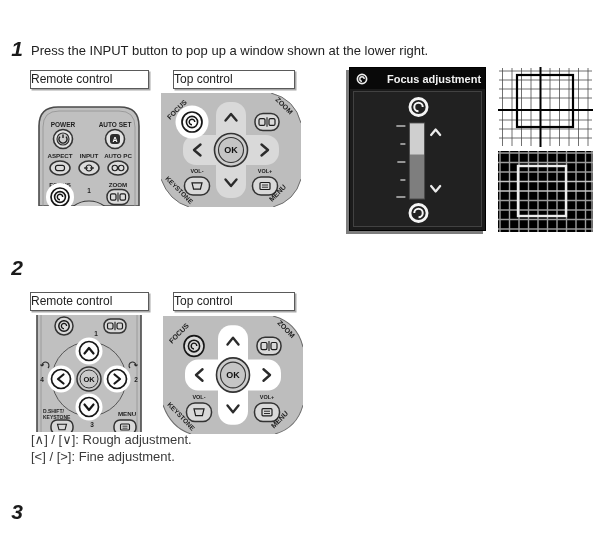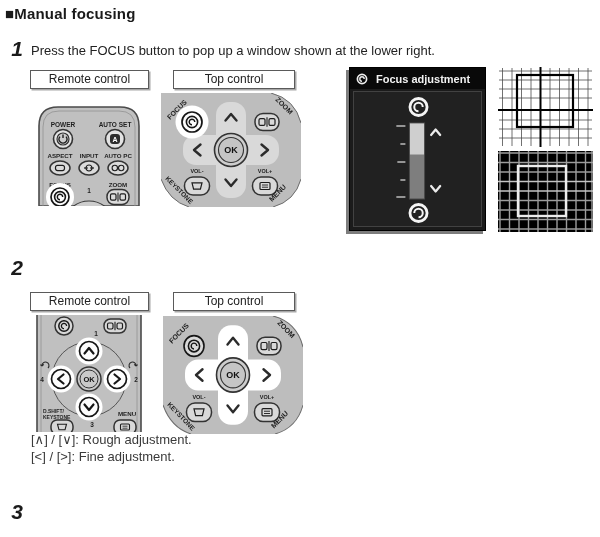--- a/index.html
+++ b/index.html
@@ -2,44 +2,43 @@
 <html><head>
 <meta charset="utf-8">
 <style>
   *{margin:0;padding:0;box-sizing:border-box}
   html,body{width:600px;height:537px;background:#fff;font-family:"Liberation Sans",sans-serif;color:#1a1a1a;overflow:hidden}
   .page{position:relative;width:600px;height:537px;background:#fff}
   .abs{position:absolute}
   .heading{font-size:15px;font-weight:bold;letter-spacing:.2px}
   .step-num{font-size:21px;font-weight:bold;font-style:italic;width:22px;text-align:center}
   .step-text{font-size:13px;color:#222}
-  .caption-box{height:19px;border:1px solid #5a5a5a;box-shadow:1.5px 1.5px 0 #a8a8a8;background:#fff;text-align:center;font-size:12px;line-height:17px;color:#222}
+  .caption-box{height:19px;border:1px solid #5a5a5a;box-shadow:1.5px 1.5px 0 #a8a8a8;background:#fff;font-size:12px;line-height:17px;color:#222}
   .note-line{font-size:13px;color:#3a3a3a;line-height:16.5px;white-space:pre}
   svg{display:block}
   svg text{font-family:"Liberation Sans",sans-serif}
   .rl{font-size:6.5px;font-weight:bold;fill:#1f1f1f}
   .rl2{font-size:6.2px;font-weight:bold;fill:#1f1f1f}
   .num{font-size:6.5px;font-weight:bold;fill:#1f1f1f}
   .tiny{font-size:5px;font-weight:bold;fill:#1f1f1f}
   .rot{font-size:7px;font-weight:bold;fill:#1f1f1f}
   .okt{font-size:9px;font-weight:bold;fill:#111}
   .okt2{font-size:7.5px;font-weight:bold;fill:#111}
   .focus-window{background:#1b1b1b;border:1px solid #000;box-shadow:-3px 3px 0 #7d7d7d}
-  .fw-title{position:absolute;left:0;top:0;right:0;height:21px;background:#090909;display:flex;align-items:center;gap:8px;padding-left:6px;font-size:11px;font-weight:bold;color:#f2f2f2;white-space:nowrap}
+  .fw-title{position:absolute;left:0;top:0;right:0;height:21px;background:#090909;display:flex;align-items:center;gap:19px;padding-left:6px;font-size:11px;font-weight:bold;color:#f2f2f2;white-space:nowrap}
   .fw-body{position:absolute;left:3px;right:3px;top:23px;bottom:3px;border:1px solid #424242;background:#212121}
 </style>
 </head>
 <body>
 
 <div class="page">
 
-  <div class="abs heading" style="left:5px;top:5px">■Manual focusing</div>
 
   <div class="abs step-num" style="left:6px;top:37px">1</div>
-  <div class="abs step-text" style="left:31px;top:43px">Press the FOCUS button to pop up a window shown at the lower right.</div>
+  <div class="abs step-text" style="left:31px;top:43px">Press the INPUT button to pop up a window shown at the lower right.</div>
 
   <div class="abs caption-box" style="left:30px;top:70px;width:119px">
     <span>Remote control</span>
   </div>
   <div class="abs caption-box" style="left:173px;top:70px;width:122px">
     <span>Top control</span>
   </div>
 
   <svg class="abs" style="left:30px;top:94px" width="118" height="112" viewBox="0 0 118 112">
     <rect width="118" height="112" fill="#ffffff"></rect>

